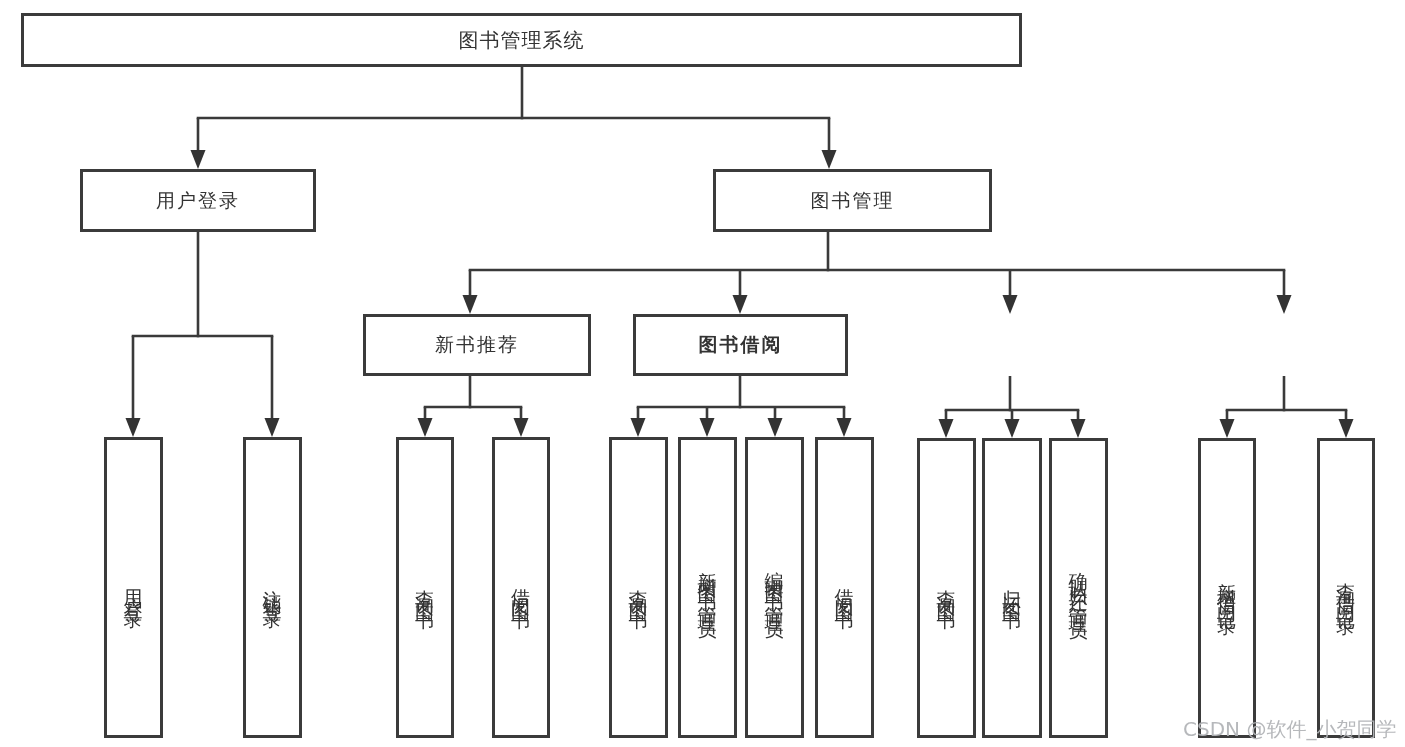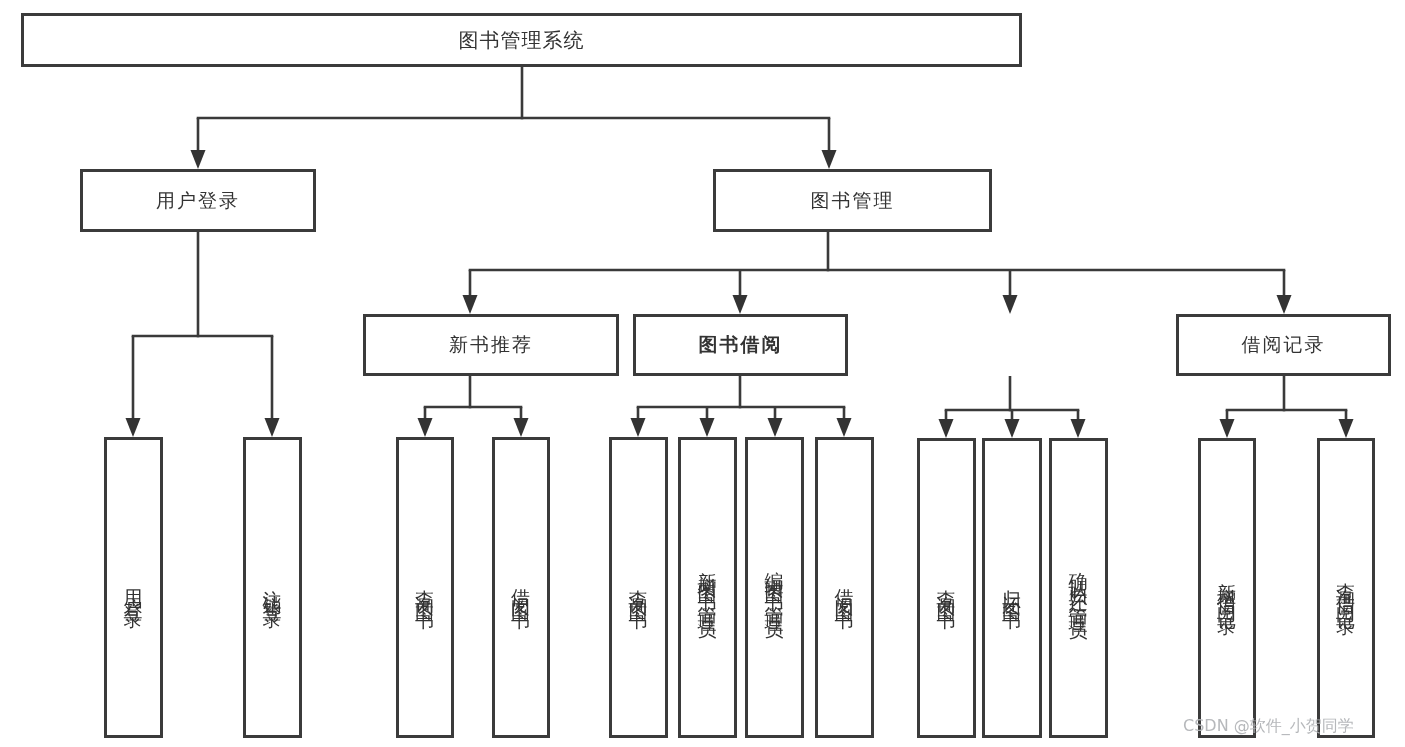--- a/index.html
+++ b/index.html
@@ -37,21 +37,21 @@
     font-size: 19px;
     letter-spacing: 7px;
     color: #333333;
     line-height: 1;
     white-space: nowrap;
   }
   .watermark {
     position: absolute;
     left: 1183px;
     top: 716px;
-    font-size: 16px;
+    font-size: 20px;
     color: rgba(178, 180, 183, 0.95);
     z-index: 5;
     white-space: nowrap;
   }
 </style>
 </head>
 <body>
 
 <div class="canvas">
 
@@ -132,28 +132,25 @@
     <span>图书管理系统</span>
   </div>
 
   <div class="node hbox" style="left:80px; top:169px; width:236px; height:63px;">
     <span>用户登录</span>
   </div>
   <div class="node hbox" style="left:713px; top:169px; width:279px; height:63px;">
     <span>图书管理</span>
   </div>
 
-  <div class="node hbox" style="left:363px; top:314px; width:256px; height:62px;">
+  <div class="node hbox" style="left:363px; top:314px; width:228px; height:62px;">
     <span>新书推荐</span>
   </div>
   <div class="node hbox" style="left:633px; top:314px; width:215px; height:62px;font-weight:bold;">
     <span>图书借阅</span>
-  </div>
-  <div class="node hbox" style="left:1176px; top:314px; width:215px; height:62px;">
-    <span>借阅记录</span>
   </div>
 
   <div class="node leaf" style="left:104px; top:437px; width:59px; height:301px;">
     <span class="vtext">用户登录</span>
   </div>
   <div class="node leaf" style="left:243px; top:437px; width:59px; height:301px;">
     <span class="vtext">注销登录</span>
   </div>
 
   <div class="node leaf" style="left:396px; top:437px; width:58px; height:301px;">

